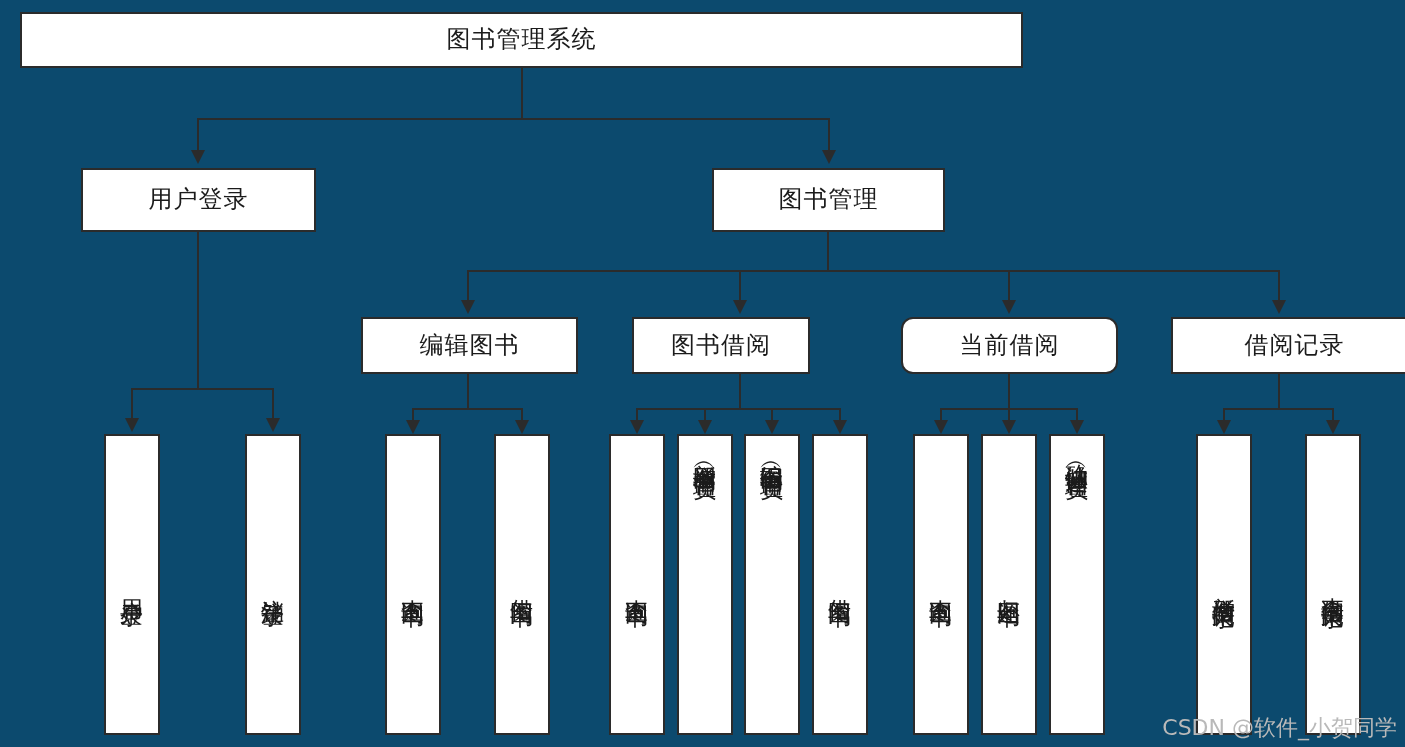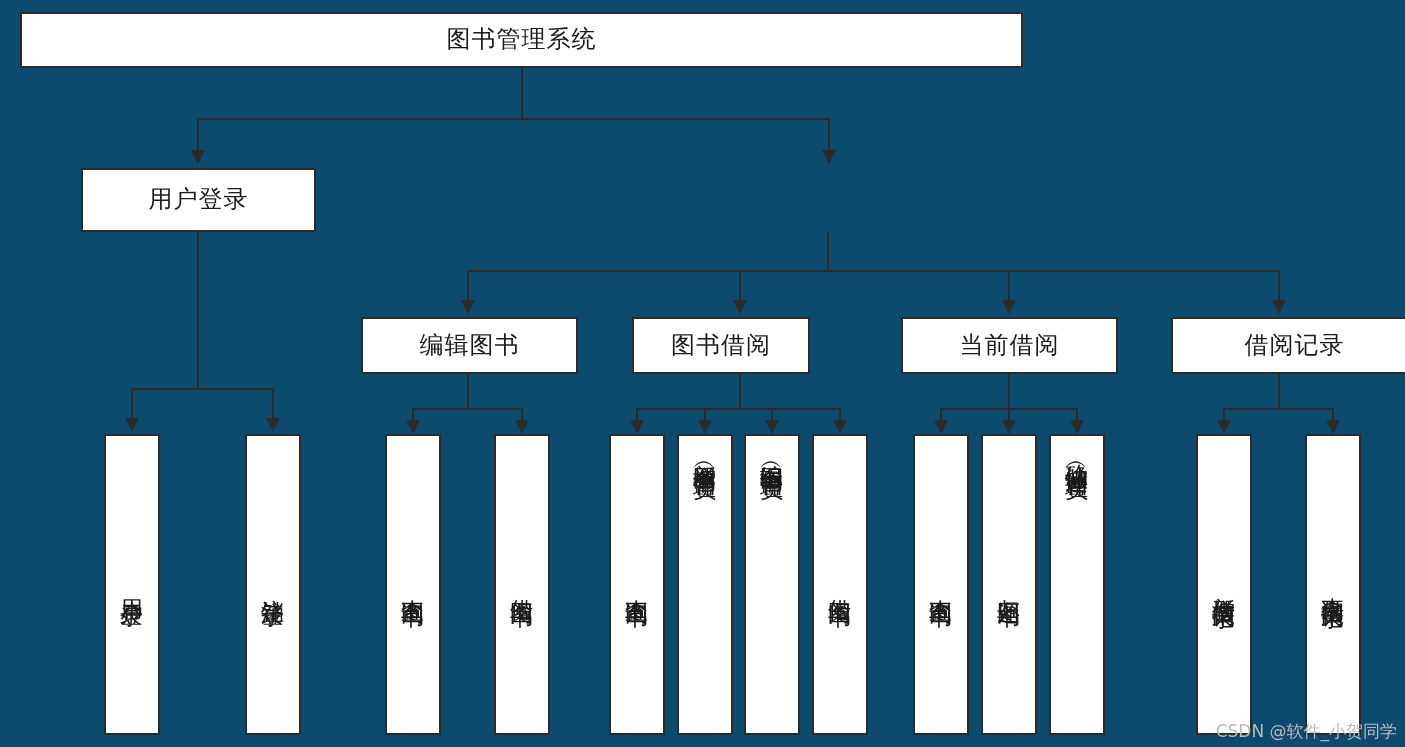--- a/index.html
+++ b/index.html
@@ -71,21 +71,21 @@
     border-left: 7px solid transparent;
     border-right: 7px solid transparent;
     border-top: 14px solid #2b2b2b;
   }
 
   
   #watermark {
     position: absolute;
     right: 8px;
     bottom: 4px;
-    font-size: 17px;
+    font-size: 22px;
     color: #b9b9b9;
     white-space: nowrap;
     font-family: "DejaVu Sans", "Liberation Sans", sans-serif;
   }
 </style>
 </head>
 <body>
 
 <div id="canvas">
 
@@ -97,20 +97,23 @@
 
   <div class="ln hline" style="left:198px; top:118px; width:632px;"></div>
 
   <div class="ln vline" style="left:197px; top:118px; height:34px;"></div>
   <div class="arrow" style="left:191px; top:150px;"></div>
   <div class="ln vline" style="left:828px; top:118px; height:34px;"></div>
   <div class="arrow" style="left:822px; top:150px;"></div>
 
   <div class="node h" style="left:81px; top:168px; width:235px; height:64px;">
     <span>用户登录</span>
+  </div>
+  <div class="node h" style="left:712px; top:168px; width:233px; height:64px;">
+    <span>图书管理</span>
   </div>
 
   <div class="ln vline" style="left:197px; top:232px; height:156px;"></div>
   <div class="ln hline" style="left:132px; top:388px; width:142px;"></div>
   <div class="ln vline" style="left:131px; top:388px; height:32px;"></div>
   <div class="arrow" style="left:125px; top:418px;"></div>
   <div class="ln vline" style="left:272px; top:388px; height:32px;"></div>
   <div class="arrow" style="left:266px; top:418px;"></div>
 
   <div class="ln vline" style="left:827px; top:232px; height:38px;"></div>
@@ -123,21 +126,21 @@
   <div class="arrow" style="left:1002px; top:300px;"></div>
   <div class="ln vline" style="left:1278px; top:270px; height:32px;"></div>
   <div class="arrow" style="left:1272px; top:300px;"></div>
 
   <div class="node h" style="left:361px; top:317px; width:217px; height:57px;">
     <span>编辑图书</span>
   </div>
   <div class="node h" style="left:632px; top:317px; width:178px; height:57px;">
     <span>图书借阅</span>
   </div>
-  <div class="node h" style="left:901px; top:317px; width:217px; height:57px;">
+  <div class="node h" style="left:901px; top:317px; width:217px; height:57px;border-radius:12px;">
     <span>当前借阅</span>
   </div>
   <div class="node h" style="left:1171px; top:317px; width:247px; height:57px;">
     <span>借阅记录</span>
   </div>
 
   <div class="ln vline" style="left:467px; top:374px; height:34px;"></div>
   <div class="ln hline" style="left:413px; top:408px; width:110px;"></div>
   <div class="ln vline" style="left:412px; top:408px; height:14px;"></div>
   <div class="arrow" style="left:406px; top:420px;"></div>

